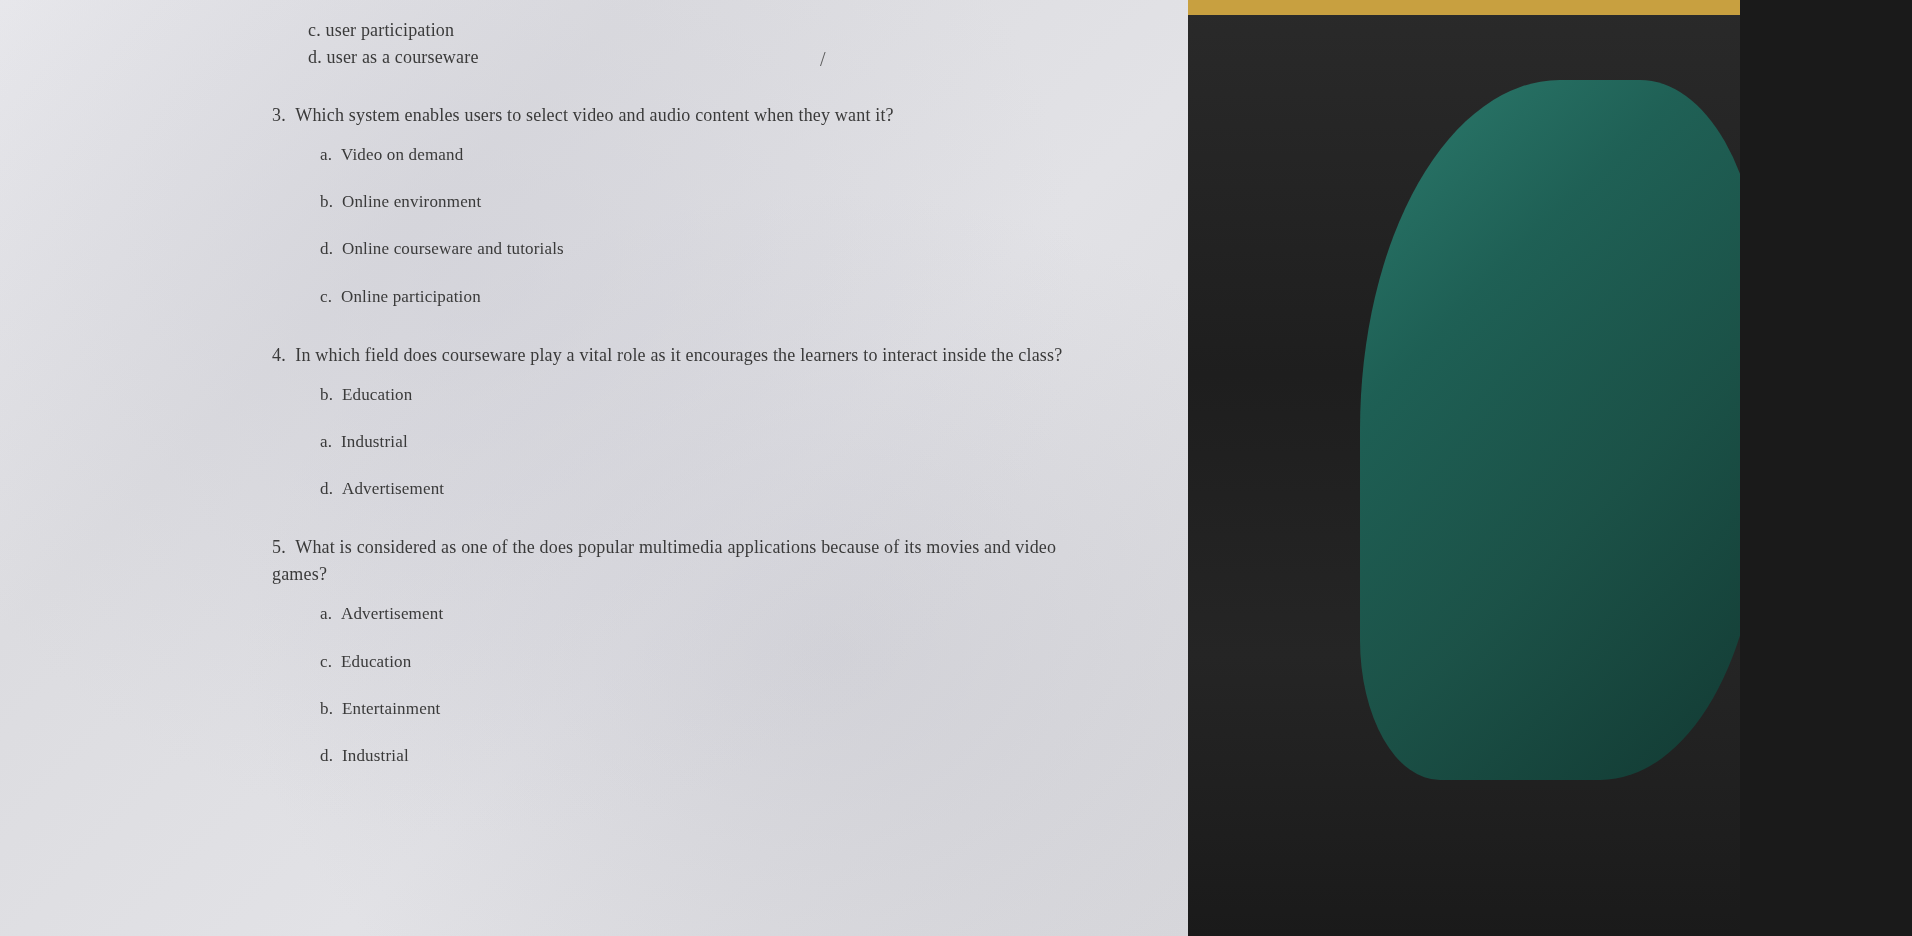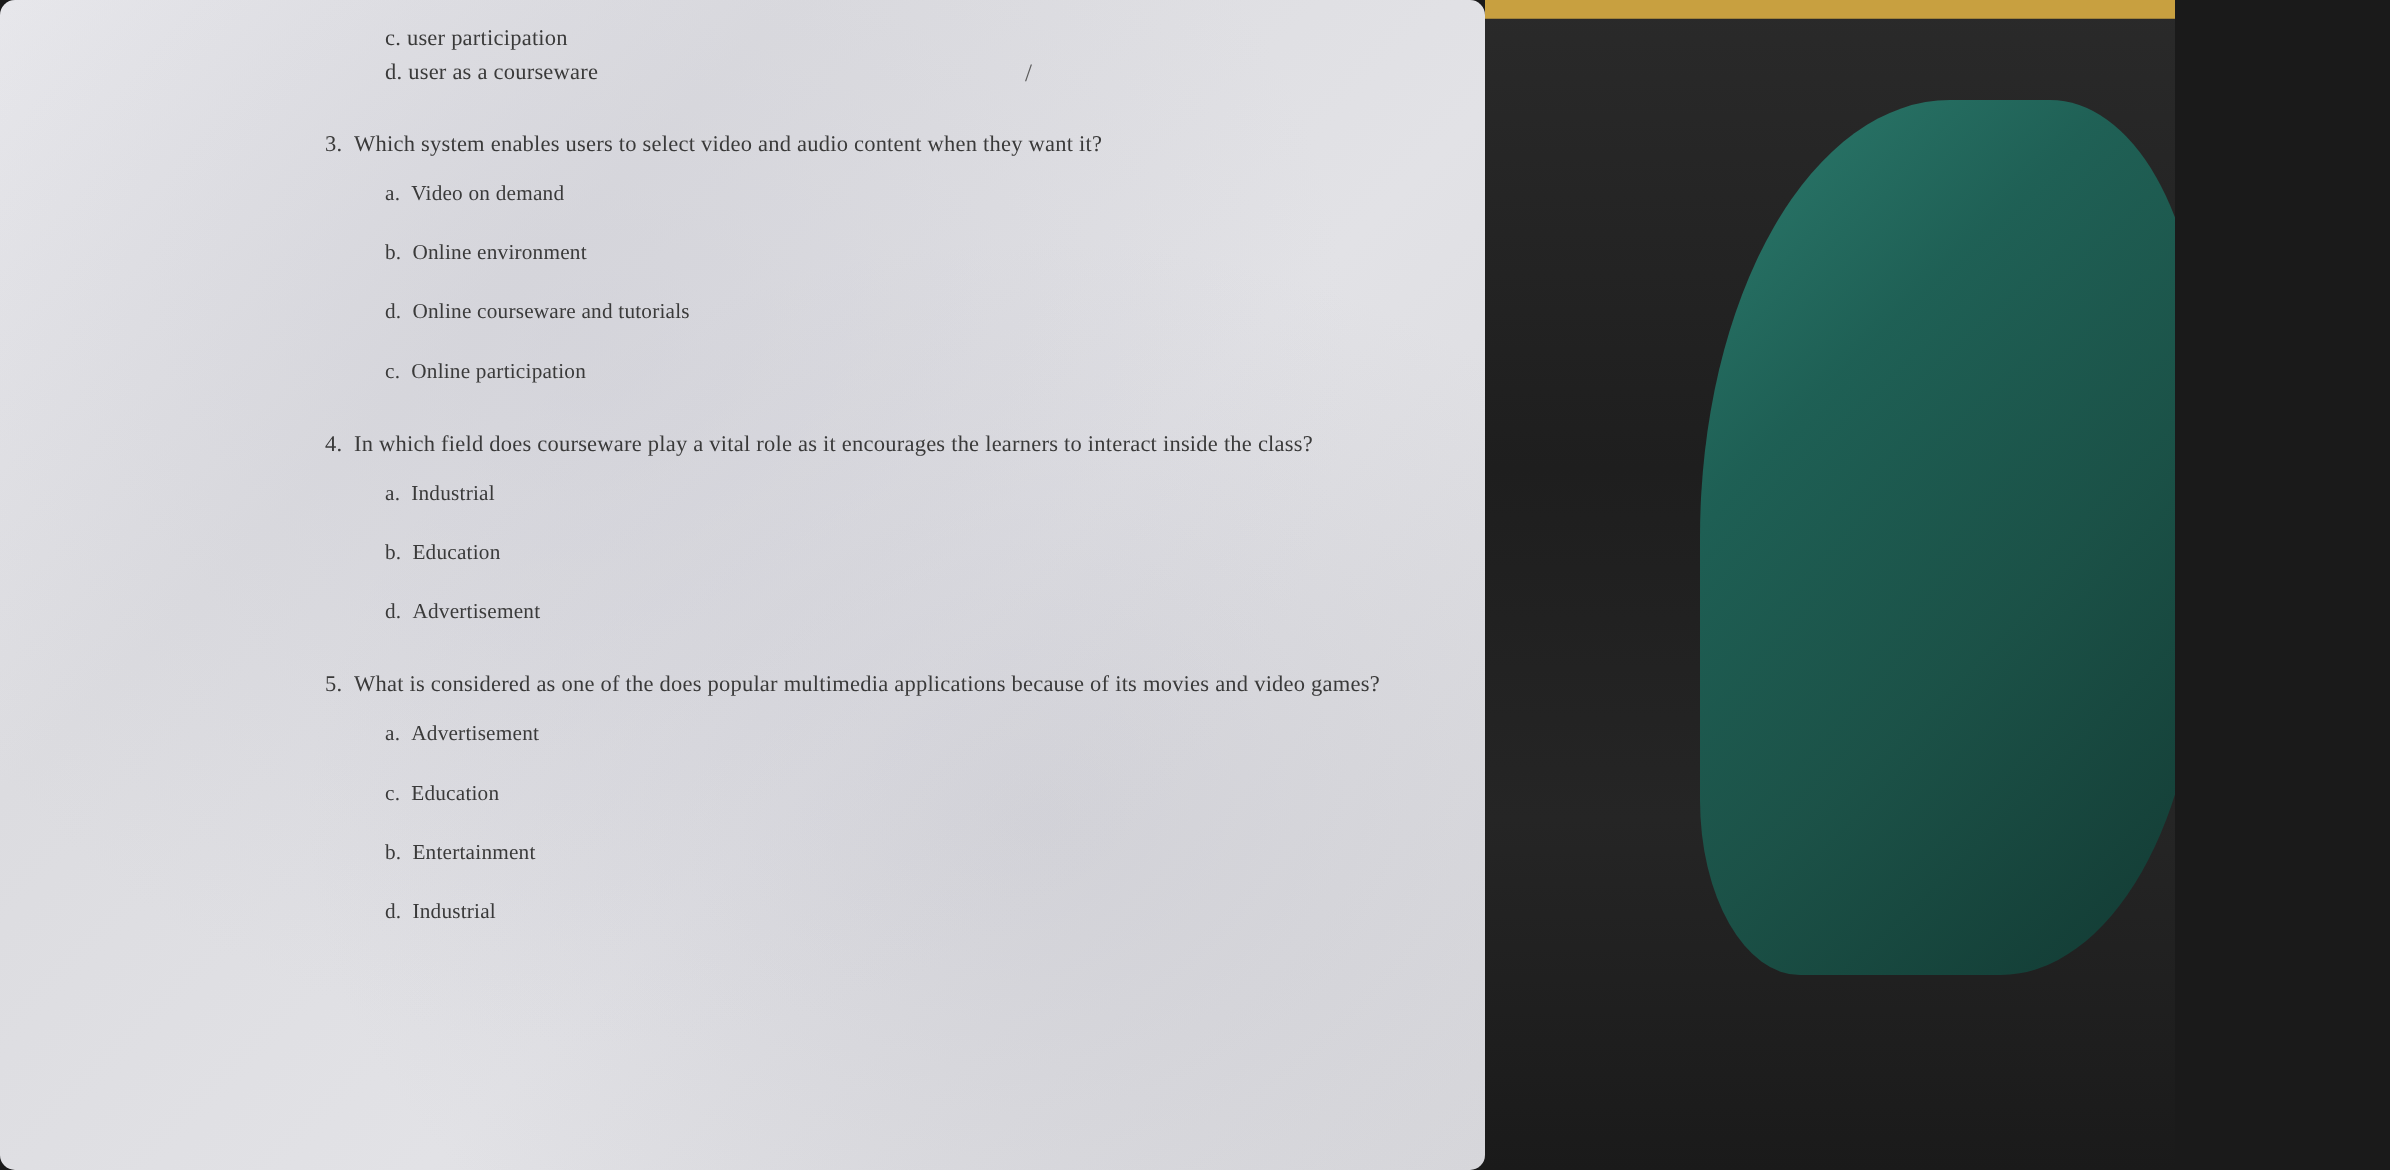--- a/index.html
+++ b/index.html
@@ -17,21 +17,20 @@
       overflow: hidden;
     }
 
     .paper-area {
       width: 1188px;
       height: 936px;
       background: linear-gradient(135deg, #e8e8ec 0%, #dcdce0 30%, #e2e2e6 60%, #d8d8dc 100%);
       position: relative;
       padding: 20px 80px 26px 260px;
       overflow: hidden;
-      border-radius: 12px;
     }
 
     .paper-area::before {
       content: '';
       position: absolute;
       top: 0;
       left: 0;
       right: 0;
       bottom: 0;
       background: 
@@ -78,20 +77,21 @@
 
     .top-line {
       display: flex;
       flex-direction: column;
       margin-bottom: 28px;
     }
 
     .question-item {
       margin-bottom: 32px;
       line-height: 1.5;
+      margin-left: 12px;
     }
 
     .question-text {
       font-size: 18px;
       color: #3a3a3a;
       margin-bottom: 12px;
       font-weight: normal;
       letter-spacing: 0.01em;
     }
 
@@ -148,22 +148,22 @@
         <span class="option-item">d.&nbsp;&nbsp;<span>Online courseware and tutorials</span></span>
         <span class="option-item">c.&nbsp;&nbsp;<span>Online participation</span></span>
       </div>
     </div>
 
     <div class="question-item">
       <div class="question-text">
         <span>4.&nbsp;&nbsp;</span><span>In which field does courseware play a vital role as it encourages the learners to interact inside the class?</span>
       </div>
       <div class="option-list">
+        <span class="option-item">b.&nbsp;&nbsp;<span>Education</span></span>
         <span class="option-item">a.&nbsp;&nbsp;<span>Industrial</span></span>
-        <span class="option-item">b.&nbsp;&nbsp;<span>Education</span></span>
         <span class="option-item">d.&nbsp;&nbsp;<span>Advertisement</span></span>
       </div>
     </div>
 
     <div class="question-item">
       <div class="question-text">
         <span>5.&nbsp;&nbsp;</span><span>What is considered as one of the does popular multimedia applications because of its movies and video games?</span>
       </div>
       <div class="option-list">
         <span class="option-item">a.&nbsp;&nbsp;<span>Advertisement</span></span>

